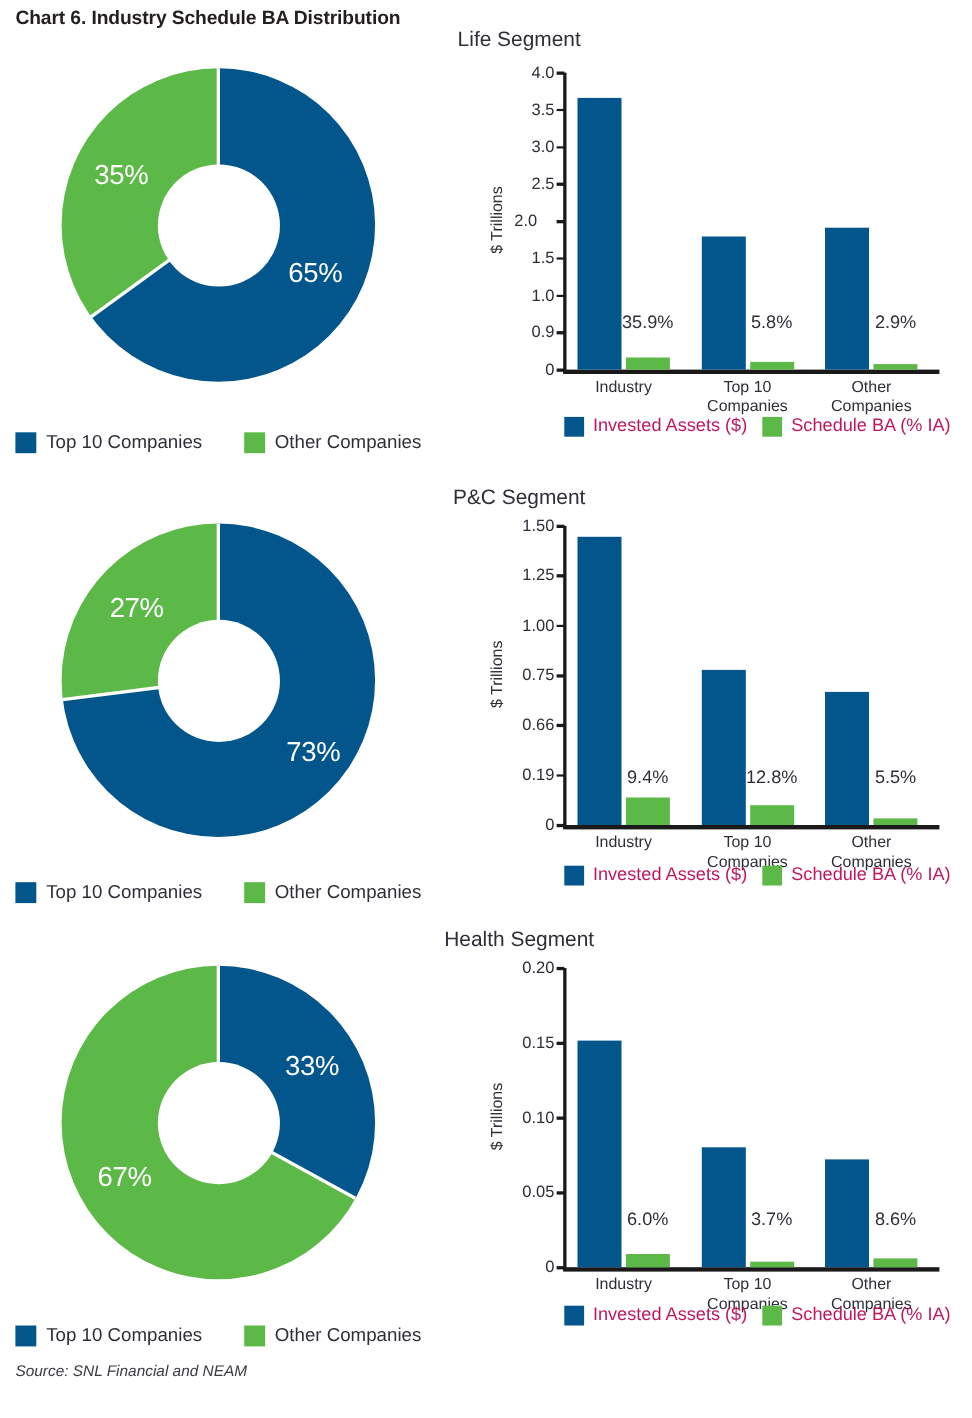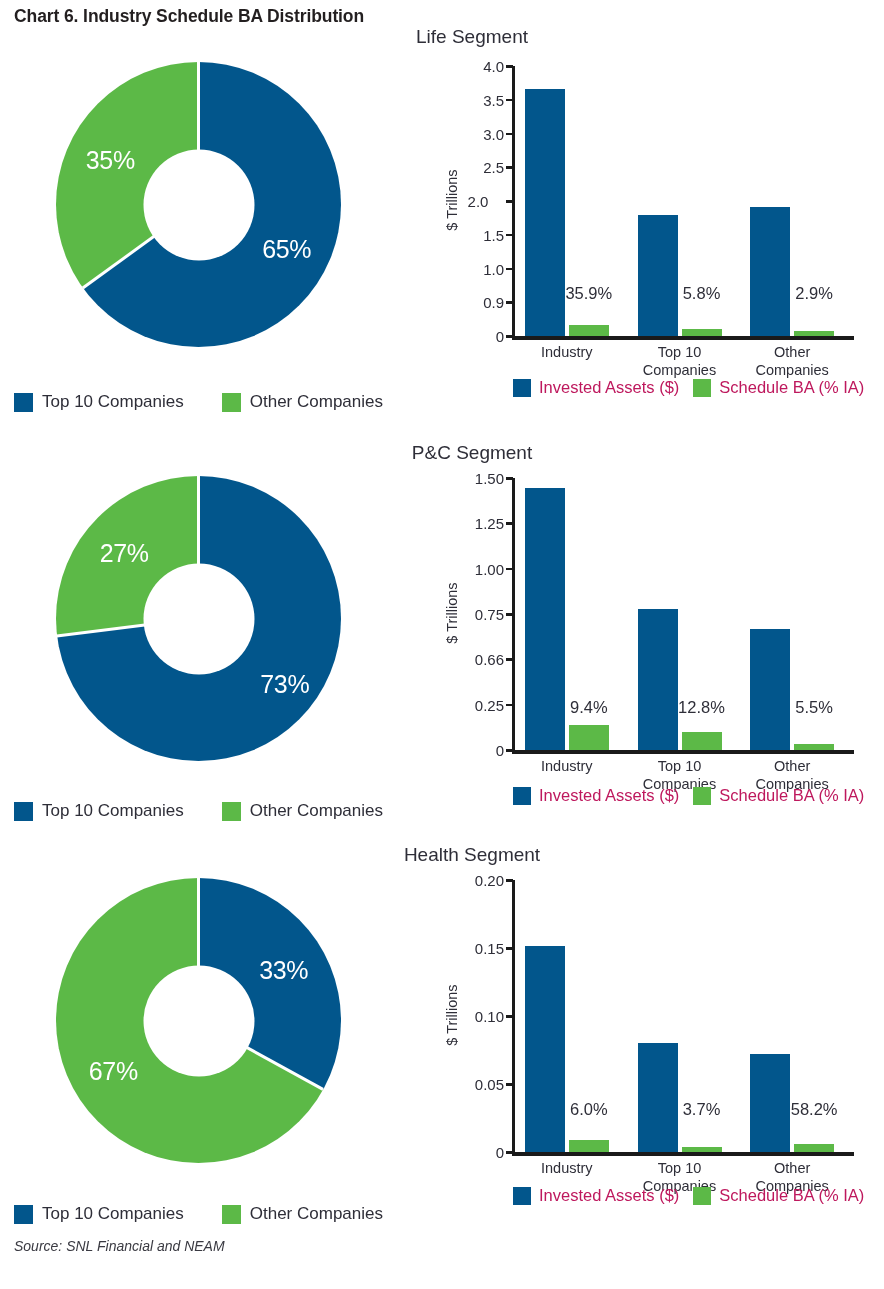--- a/index.html
+++ b/index.html
@@ -282,21 +282,21 @@
         <div class="tick-label" style="left: 452px; width: 52px; top: 478px;">1.50</div>
         <div class="tick" style="left: 506px; top: 522.333px; width: 7px;"></div>
         <div class="tick-label" style="left: 452px; width: 52px; top: 523.333px;">1.25</div>
         <div class="tick" style="left: 506px; top: 567.667px; width: 7px;"></div>
         <div class="tick-label" style="left: 452px; width: 52px; top: 568.667px;">1.00</div>
         <div class="tick" style="left: 506px; top: 613px; width: 7px;"></div>
         <div class="tick-label" style="left: 452px; width: 52px; top: 614px;">0.75</div>
         <div class="tick" style="left: 506px; top: 658.333px; width: 7px;"></div>
         <div class="tick-label" style="left: 452px; width: 52px; top: 659.333px;">0.66</div>
         <div class="tick" style="left: 506px; top: 703.667px; width: 7px;"></div>
-        <div class="tick-label" style="left: 452px; width: 52px; top: 704.667px;">0.25</div>
+        <div class="tick-label" style="left: 452px; width: 52px; top: 704.667px;">0.19</div>
         <div class="tick" style="left: 506px; top: 749px; width: 7px;"></div>
         <div class="tick-label" style="left: 452px; width: 52px; top: 750px;">0</div>
         <div class="ylabel" style="width: 150px; left: 377px; top: 605px;">$ Trillions</div>
         <div class="bar bar-blue" style="background: rgb(2, 86, 140); left: 524.833px; width: 40px; height: 262.027px; position: absolute; top: 487.973px;"></div>
         <div class="bar bar-green" style="background: rgb(92, 185, 71); left: 568.833px; width: 40px; height: 24.6613px; position: absolute; top: 725.339px;"></div>
         <div class="dlabel" style="left: 588.833px; top: 698px;">9.4%</div>
         <div class="cat-label" style="left: 566.833px; top: 757px;"><span>Industry</span></div>
         <div class="bar bar-blue" style="background: rgb(2, 86, 140); left: 637.5px; width: 40px; height: 140.533px; position: absolute; top: 609.467px;"></div>
         <div class="bar bar-green" style="background: rgb(92, 185, 71); left: 681.5px; width: 40px; height: 17.68px; position: absolute; top: 732.32px;"></div>
         <div class="dlabel" style="left: 701.5px; top: 698px;">12.8%</div>
@@ -353,21 +353,21 @@
         <div class="bar bar-blue" style="background: rgb(2, 86, 140); left: 524.833px; width: 40px; height: 206.04px; position: absolute; top: 945.96px;"></div>
         <div class="bar bar-green" style="background: rgb(92, 185, 71); left: 568.833px; width: 40px; height: 11.696px; position: absolute; top: 1140.3px;"></div>
         <div class="dlabel" style="left: 588.833px; top: 1100px;">6.0%</div>
         <div class="cat-label" style="left: 566.833px; top: 1159px;"><span>Industry</span></div>
         <div class="bar bar-blue" style="background: rgb(2, 86, 140); left: 637.5px; width: 40px; height: 108.8px; position: absolute; top: 1043.2px;"></div>
         <div class="bar bar-green" style="background: rgb(92, 185, 71); left: 681.5px; width: 40px; height: 5px; position: absolute; top: 1147px;"></div>
         <div class="dlabel" style="left: 701.5px; top: 1100px; text-align: center;">3.7%</div>
         <div class="cat-label" style="left: 679.5px; top: 1159px;"><span>Top 10</span><br><span>Companies</span></div>
         <div class="bar bar-blue" style="background: rgb(2, 86, 140); left: 750.167px; width: 40px; height: 97.648px; position: absolute; top: 1054.35px;"></div>
         <div class="bar bar-green" style="background: rgb(92, 185, 71); left: 794.167px; width: 40px; height: 7.616px; position: absolute; top: 1144.38px;"></div>
-        <div class="dlabel" style="left: 814.167px; top: 1100px;">58.2%</div>
+        <div class="dlabel" style="left: 814.167px; top: 1100px;">8.6%</div>
         <div class="cat-label" style="left: 792.167px; top: 1159px;"><span>Other</span><br><span>Companies</span></div>
         <div class="bar-legend" style="left: 498px; top: 1186px;">
           <div class="entry">
             <span class="swatch" style="background: rgb(2, 86, 140); width: 18px; height: 18px;"></span>
             <span>Invested Assets ($)</span>
           </div>
           <div class="entry">
             <span class="swatch" style="background: rgb(92, 185, 71); width: 18px; height: 18px;"></span>
             <span>Schedule BA (% IA)</span>
           </div>

